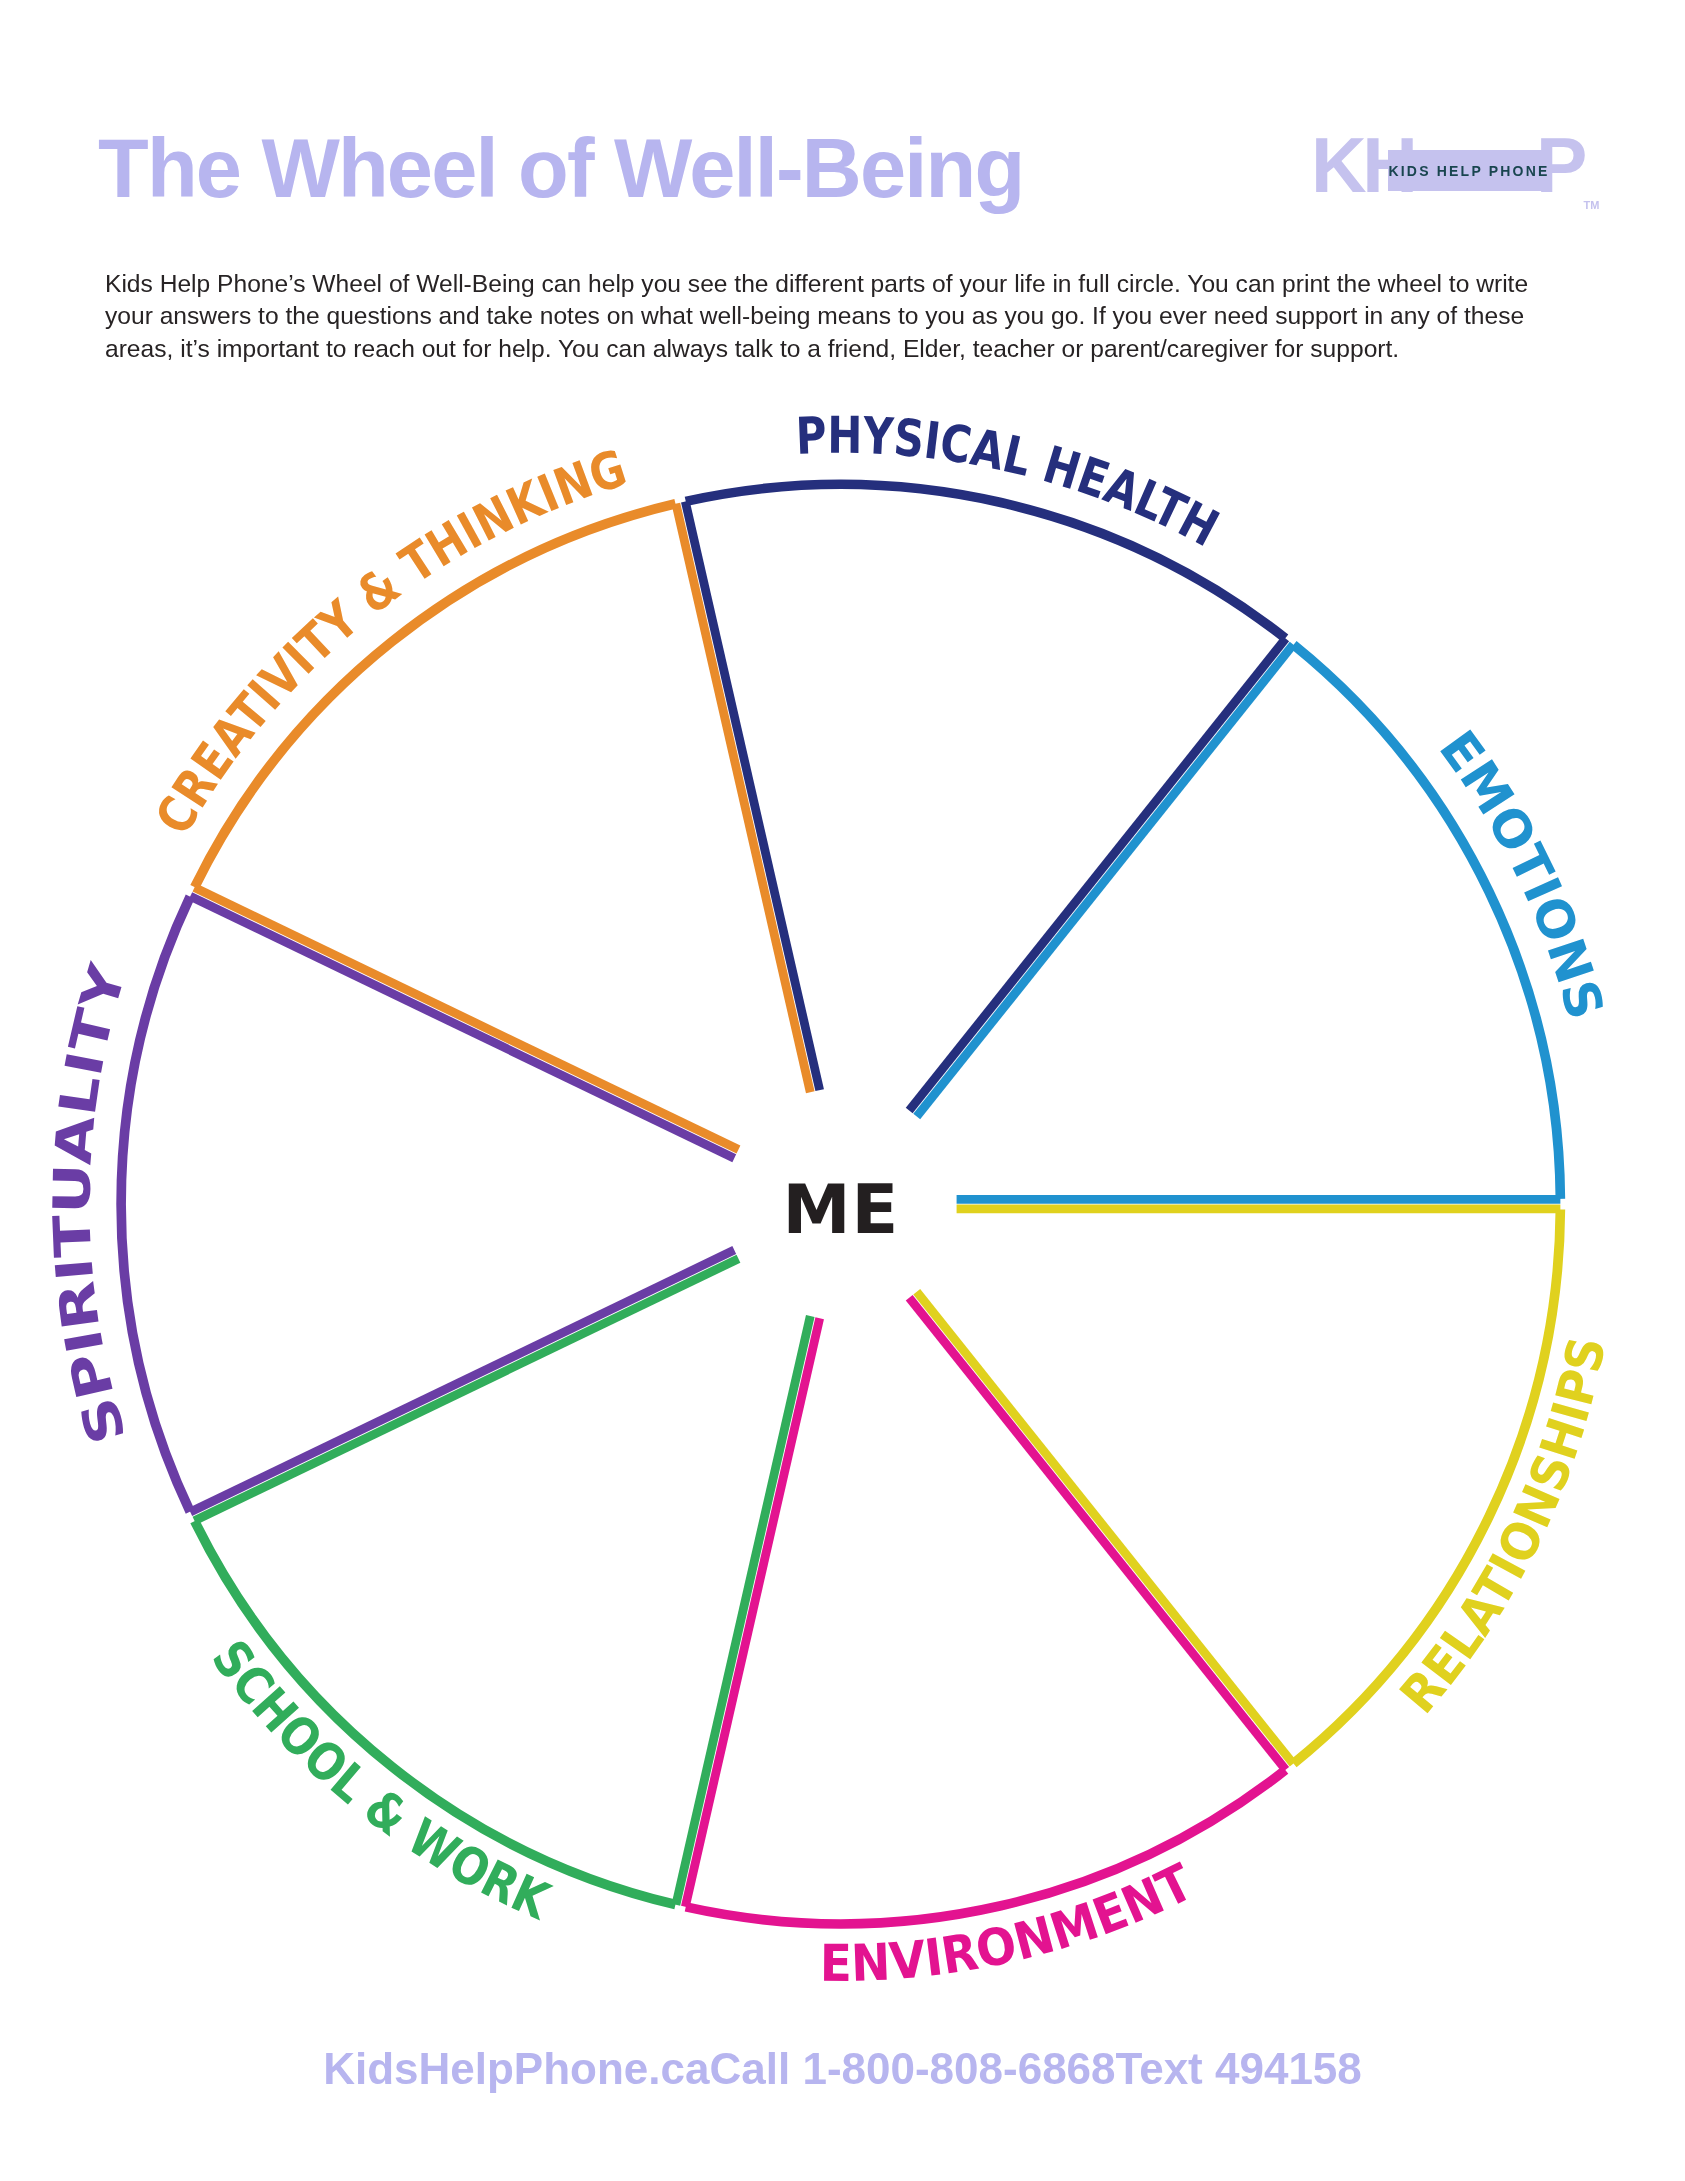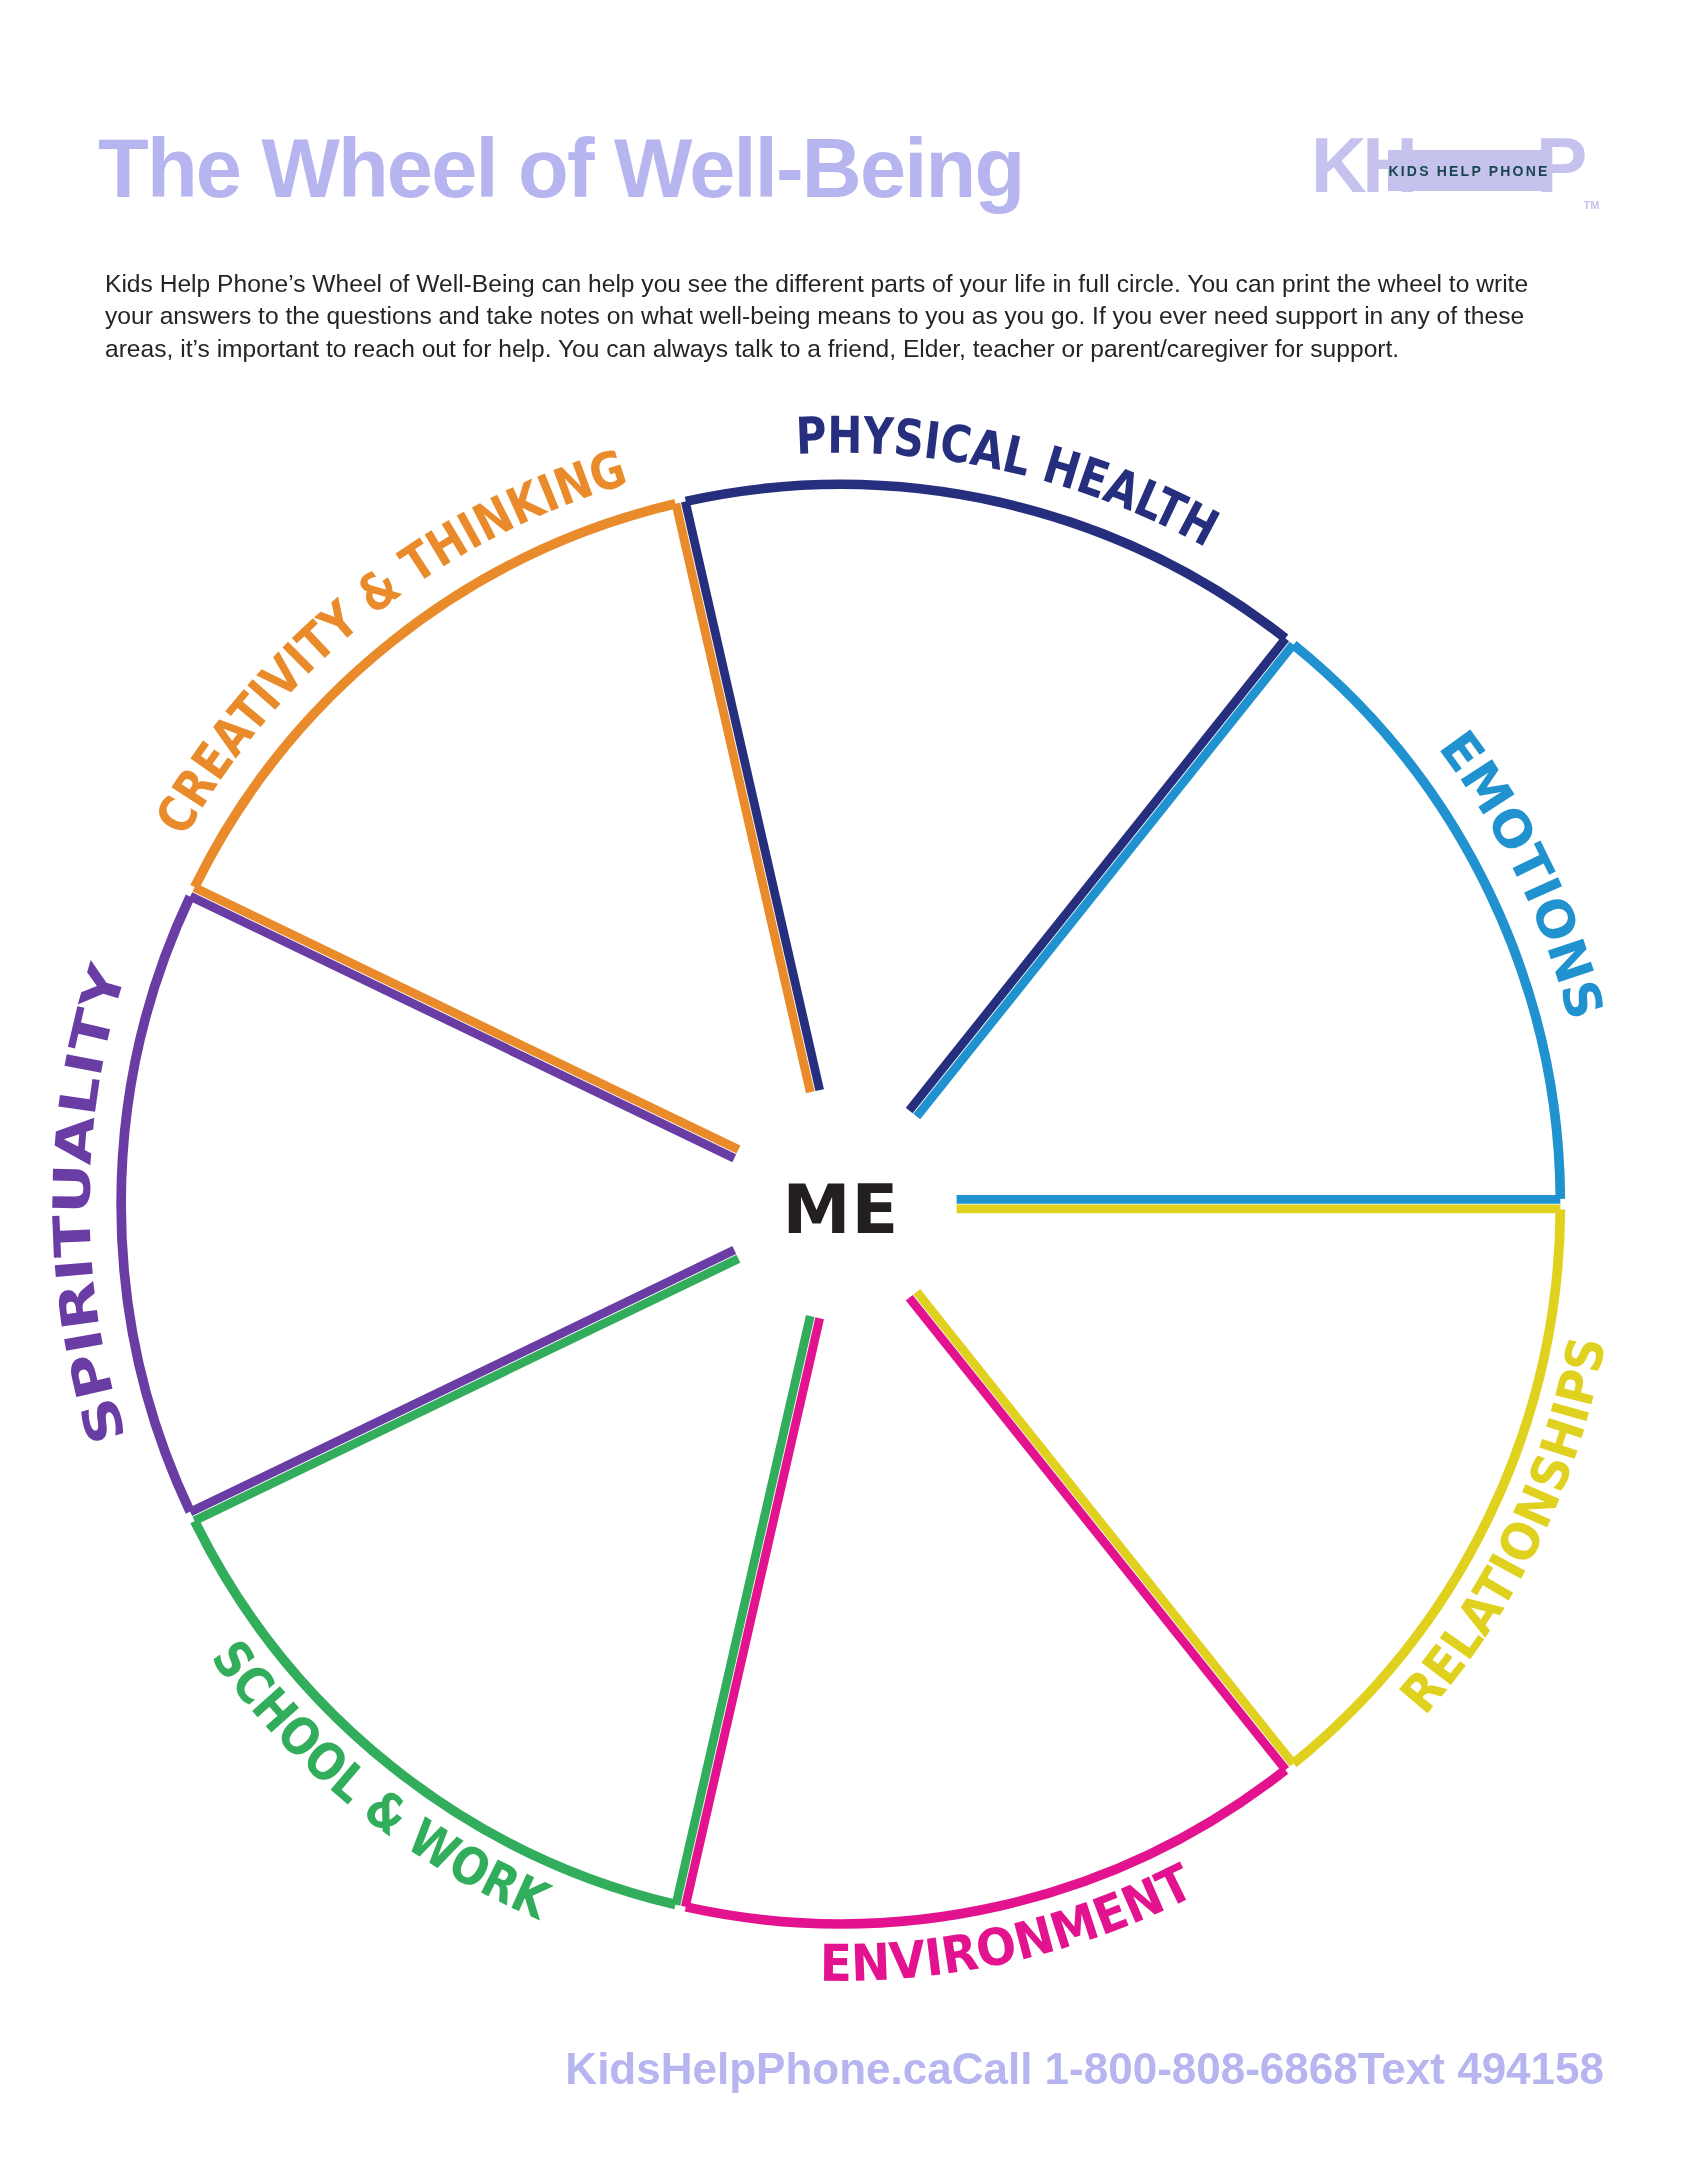--- a/index.html
+++ b/index.html
@@ -37,21 +37,21 @@
   .wheel-label{
     font-family:"DejaVu Sans","Liberation Sans",sans-serif;
     font-weight:bold;font-size:58px;
   }
   .me-label{
     font-family:"DejaVu Sans","Liberation Sans",sans-serif;
     font-weight:bold;font-size:78px;letter-spacing:1px;
   }
   .footer{
     position:absolute;left:0;right:0;top:2044px;padding:0 81px;
-    display:flex;justify-content:flex-end;align-items:baseline;
+    display:flex;justify-content:center;align-items:baseline;
     font-size:44px;font-weight:bold;color:#b7b5ef;
   }
 </style>
 </head>
 <body>
 
 <div>
 
   <h1 class="page-title">The Wheel of Well-Being</h1>
 

